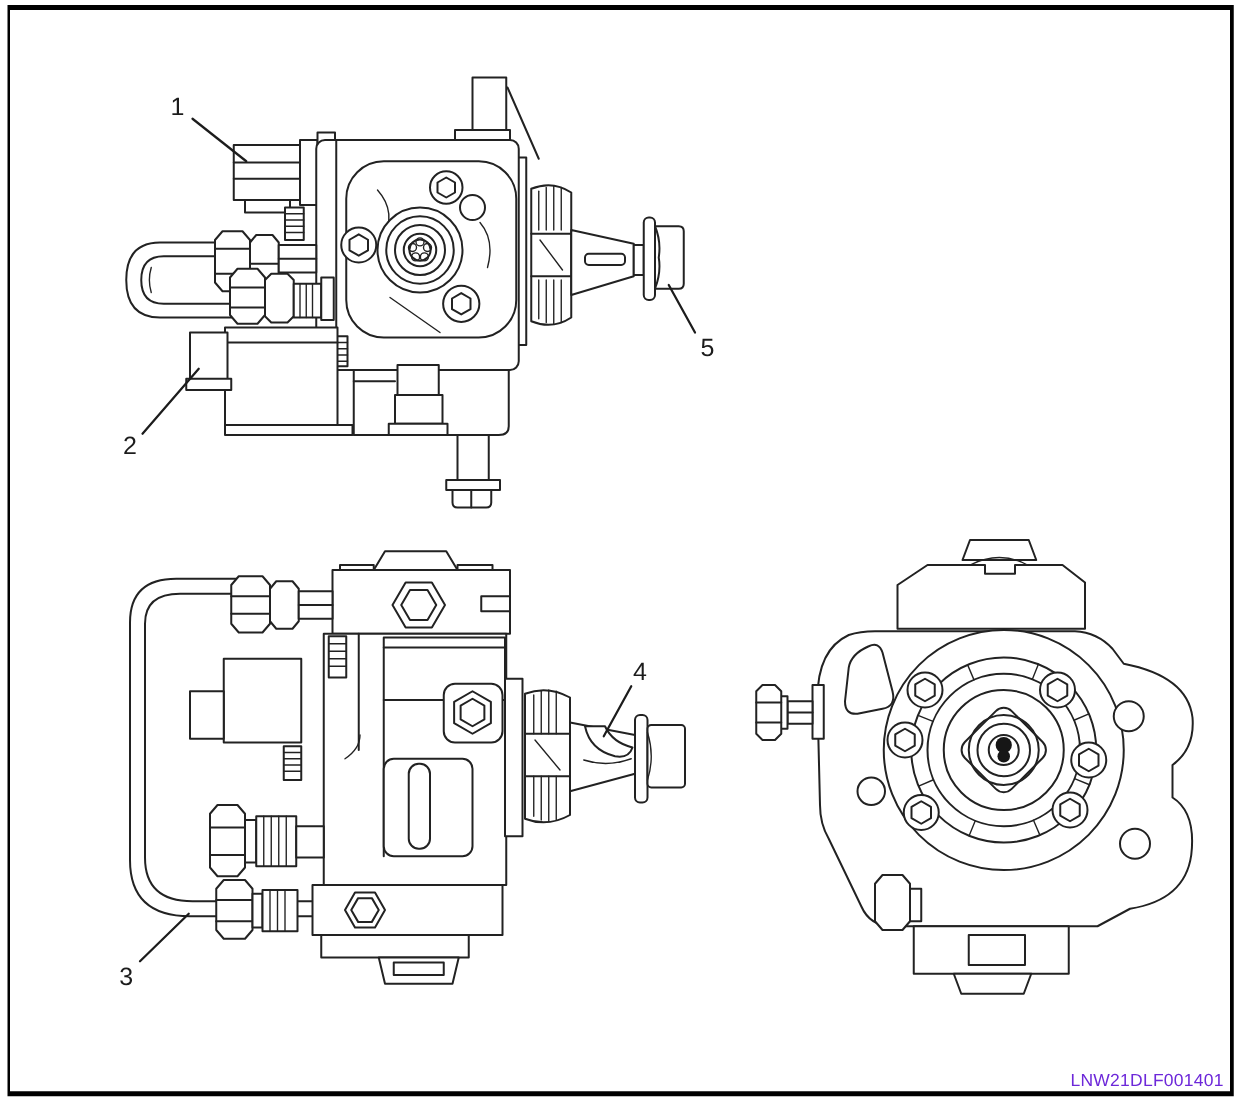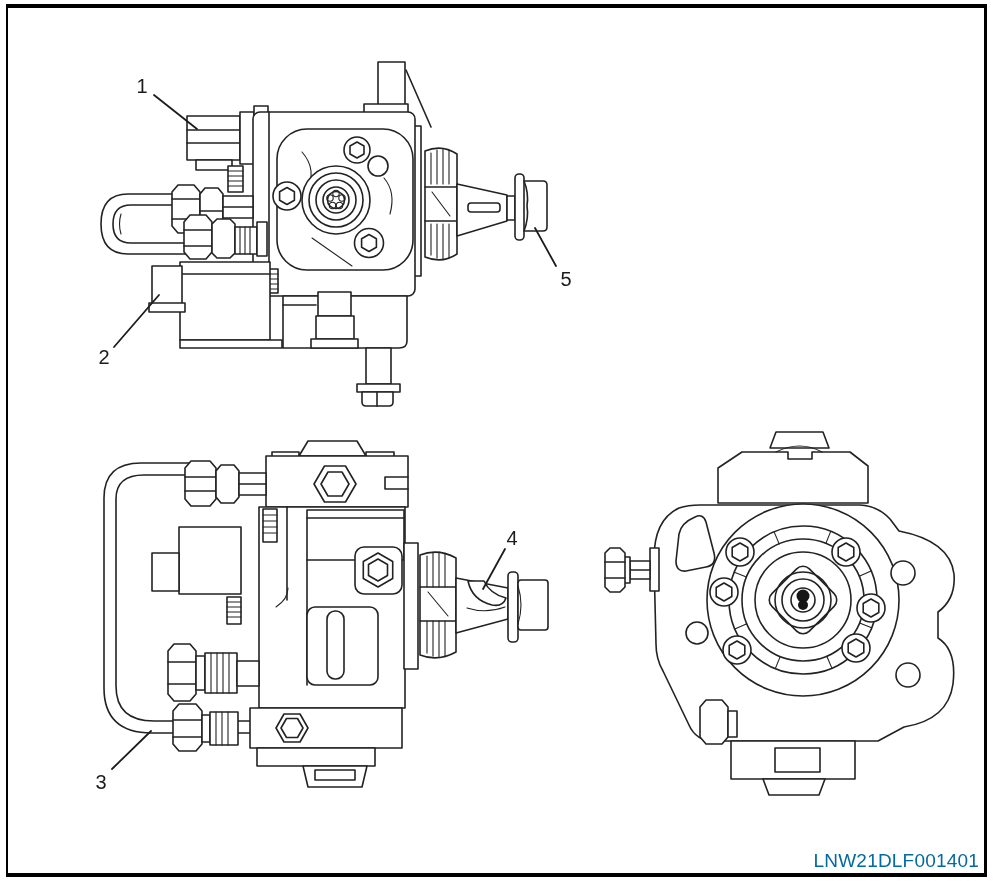--- a/index.html
+++ b/index.html
@@ -27,22 +27,22 @@
     position:absolute;
     transform:translate(-50%,-50%);
     font-size:20px;
     color:#1c1c1c;
     line-height:1;
     user-select:none;
   }
   .figure-code{
     position:absolute;
     right:23px;bottom:13px;
-    font-size:19px;
-    color:#0369a1;
+    font-size:14px;
+    color:#6d28d9;
     letter-spacing:0.2px;
   }
   
   .ln{fill:none;stroke:#222;stroke-width:1.6;stroke-linejoin:round;stroke-linecap:round;}
   .fl{fill:#fff;stroke:#222;stroke-width:1.6;stroke-linejoin:round;stroke-linecap:round;}
   .thin{fill:none;stroke:#222;stroke-width:1.1;stroke-linejoin:round;stroke-linecap:round;}
   .dark{fill:#161616;stroke:none;}
   .leader{fill:none;stroke:#1c1c1c;stroke-width:1.8;stroke-linecap:round;}
 </style>
 </head>

